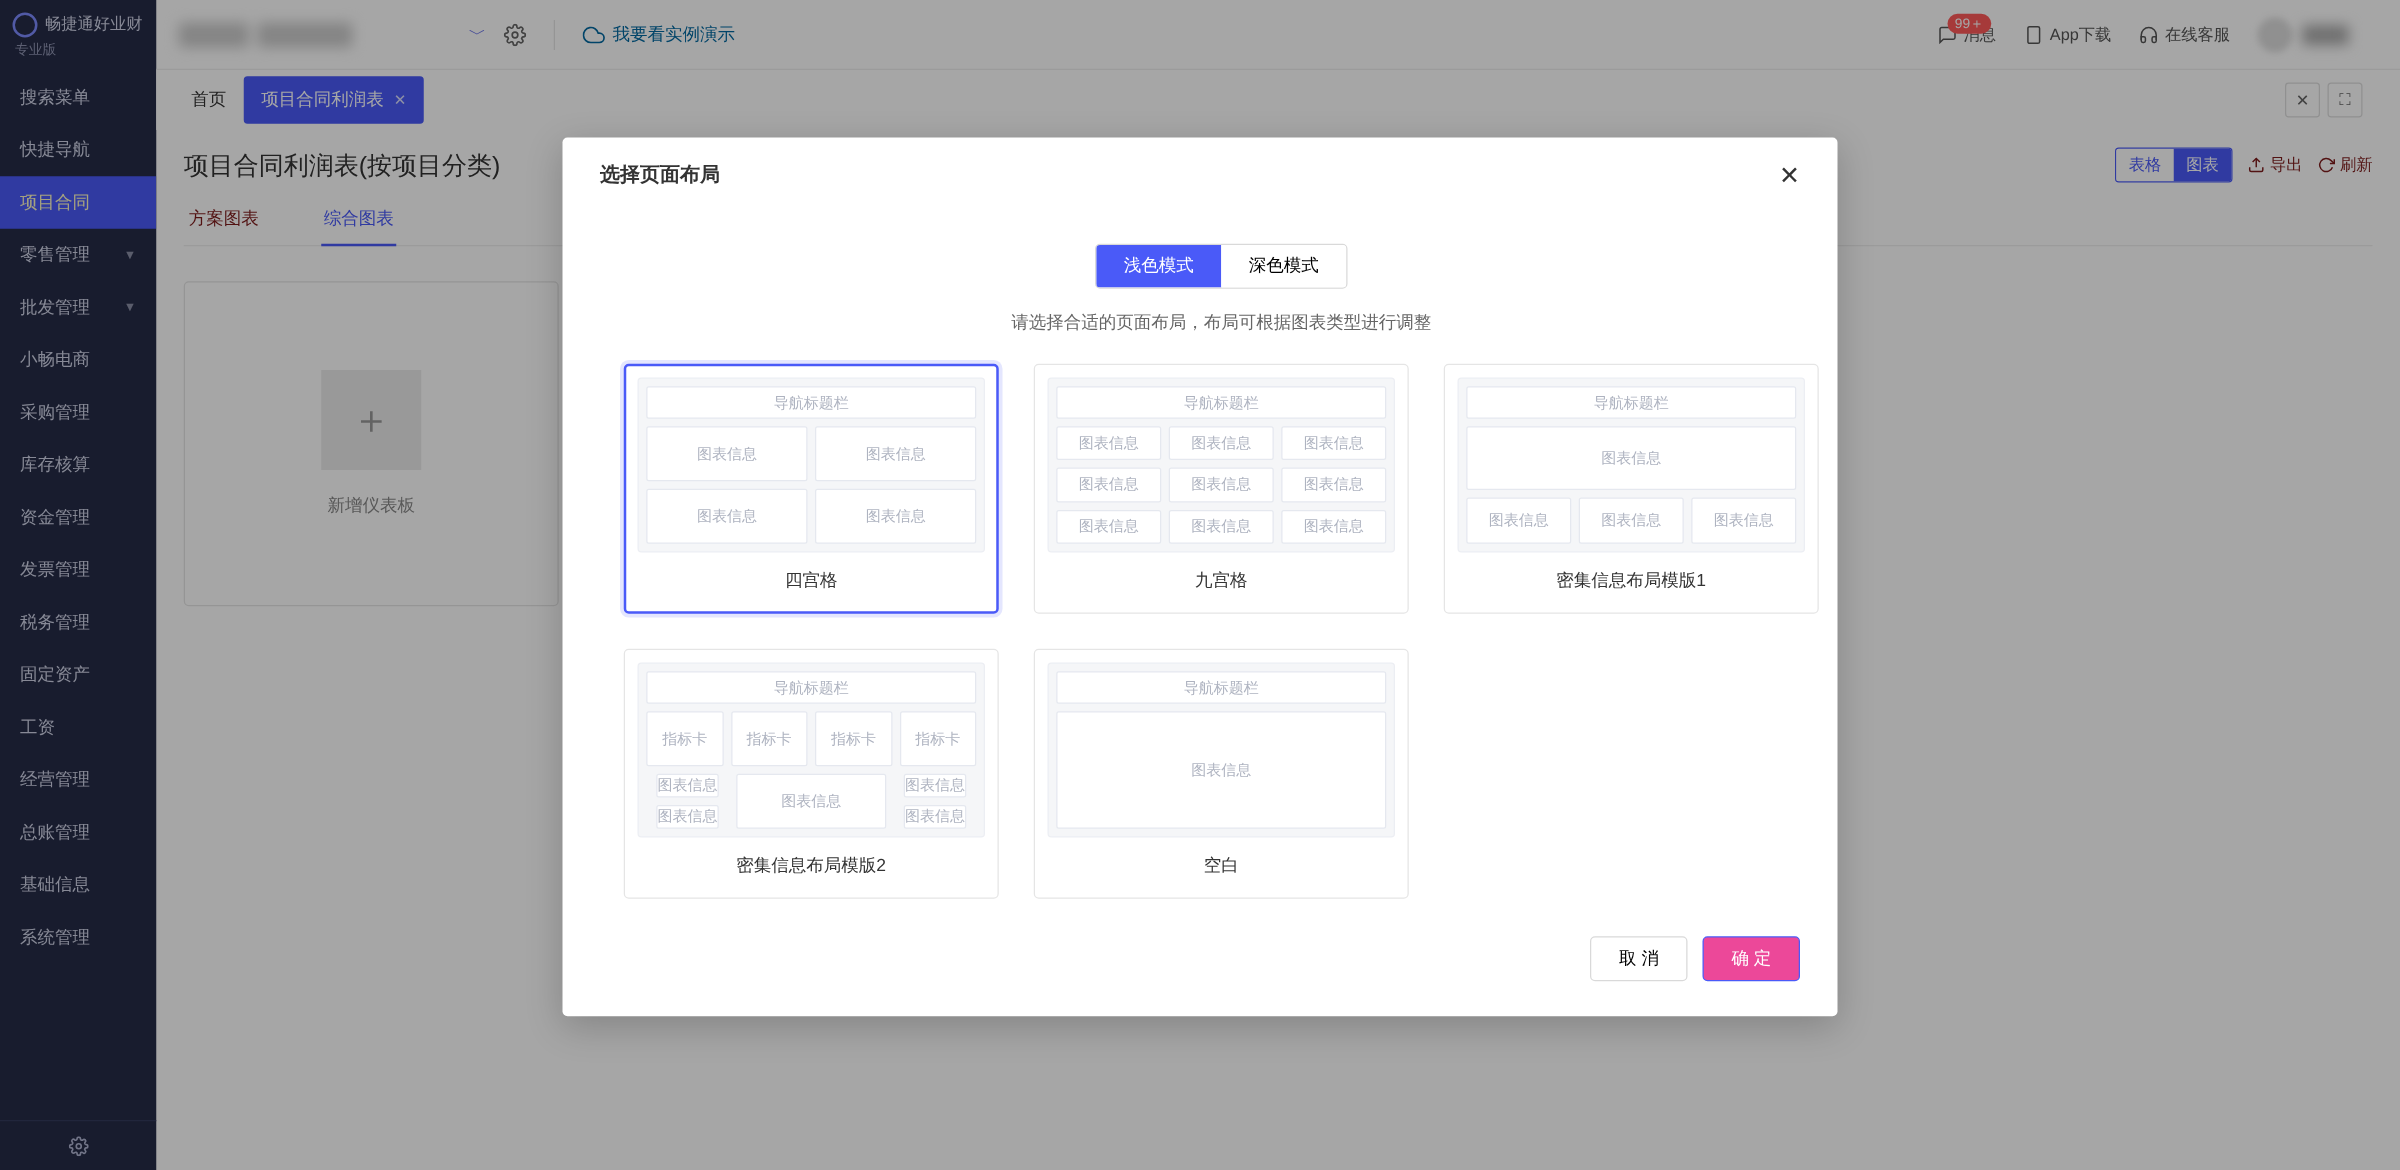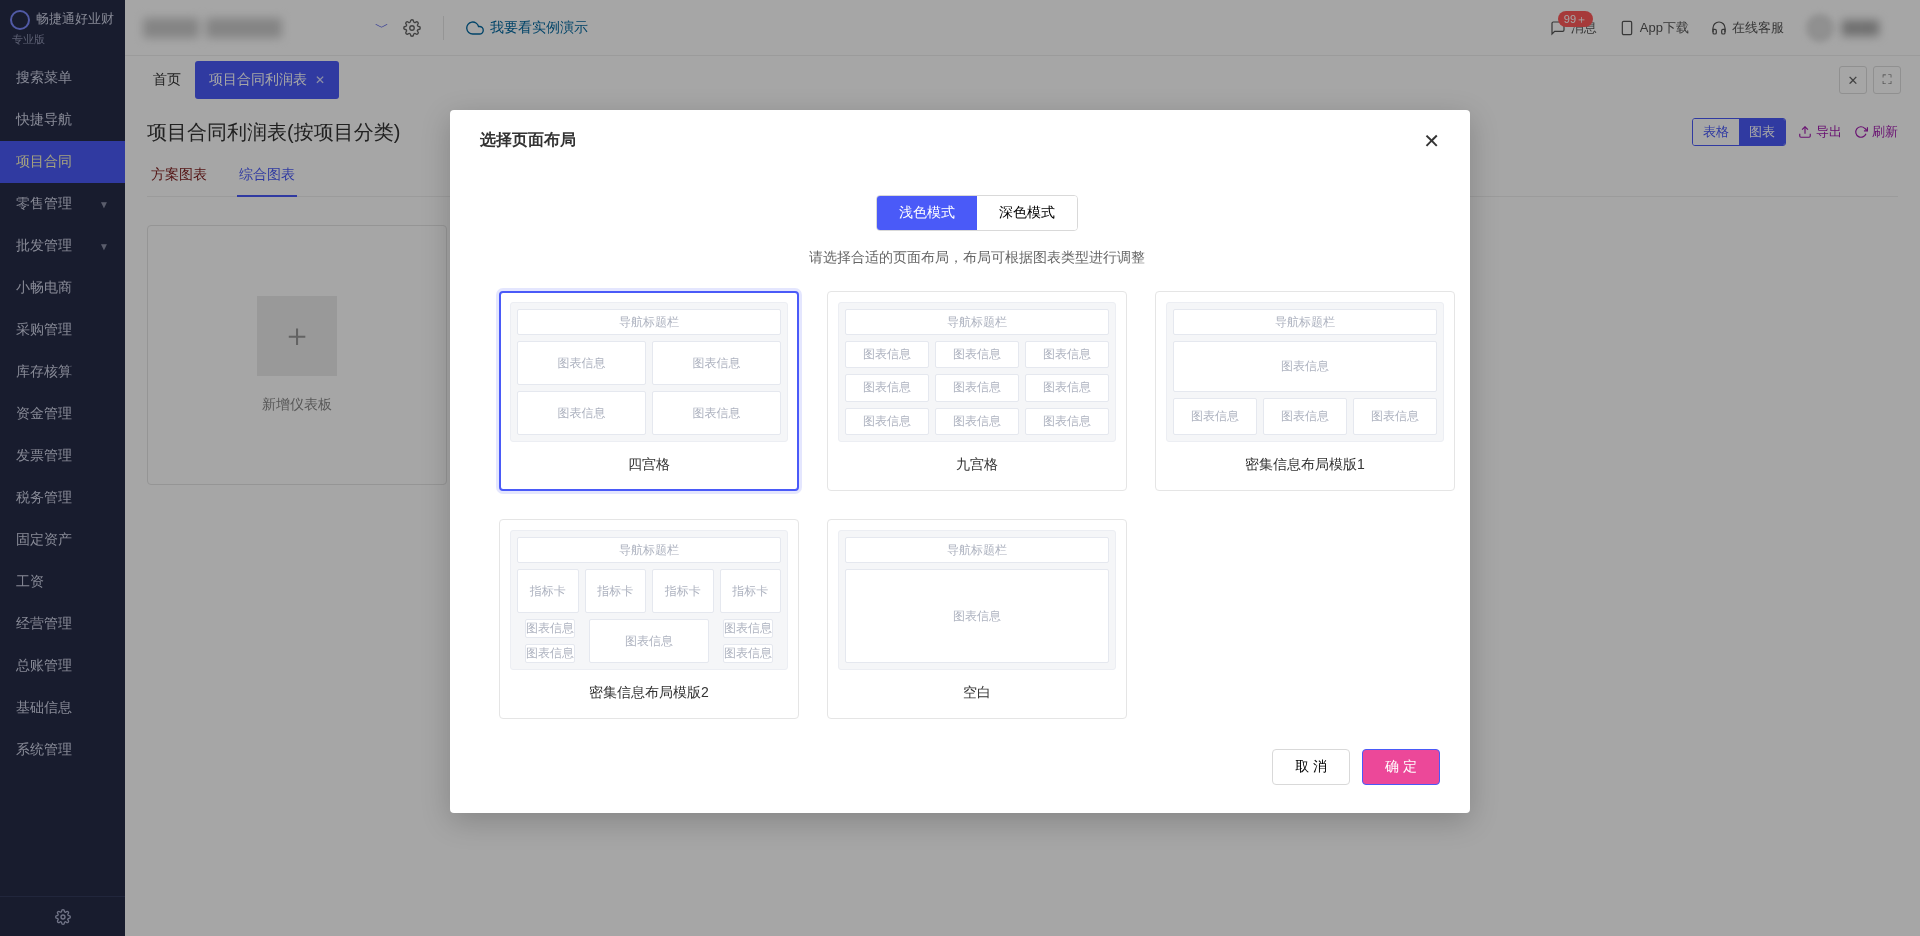--- a/index.html
+++ b/index.html
@@ -124,44 +124,44 @@
 .top-action { display:flex; align-items:center; gap:5px; color:#555; font-size:13px; margin-left:22px; position:relative;}
 .badge {
   position:absolute; top:-8px; left:8px; background:#ff5a5a; color:#fff;
   font-size:11px; padding:1px 6px; border-radius:9px; line-height:14px;
 }
 .avatar { width:28px; height:28px; border-radius:14px; background:#ddd; margin-left:22px; filter: blur(3px);}
 .avatar-name {filter: blur(5px); width: 60px; color: #aaa; font-size: 13px; margin-left: 8px;}
 
 
 .tabsbar {
-  position:absolute; left:125px; right:5px; top:56px; height:48px;
+  position:absolute; left:125px; right:16px; top:56px; height:48px;
   display:flex; align-items:center; padding:0 14px; background:#fff;
 }
 .tab { padding:10px 14px; font-size:14px; color:#333; }
 .tab.active { background:#4a5af8; color:#fff; border-radius:3px; display:flex; gap:8px; align-items:center;}
 .tab .tab-x { font-size:12px; opacity:0.8;}
 .tabsbar-right { margin-left:auto; display:flex; gap:6px;}
 .tabsbar-btn { width:28px;height:28px;border:1px solid #ddd;border-radius:3px;display:flex;align-items:center;justify-content:center;font-size:13px;color:#666;}
 
 
 .page {
   position:absolute; left:125px; right:0; top:104px; bottom:0; padding:14px 22px;
 }
 .page-head {display:flex; align-items:center; margin-bottom:6px;}
 .page-title { font-size:20px; font-weight:500; color:#333; }
 .page-tools { margin-left:auto; display:flex; align-items:center; gap:12px;}
 .seg { display:inline-flex; border:1px solid #4a5af8; border-radius:3px; overflow:hidden; font-size:13px;}
 .seg span { padding:4px 10px; }
 .seg .on { background:#4a5af8; color:#fff;}
 .seg .off { color:#4a5af8; background:#fff;}
-.tool-btn { display:flex; align-items:center; gap:4px; font-size:13px; color:#a21caf;}
+.tool-btn { display:flex; align-items:center; gap:4px; font-size:13px; color:#7f1d1d;}
 .subtabs { display:flex; gap:28px; border-bottom:1px solid #eee; padding:6px 2px 0;}
 .subtab { padding:8px 2px 12px; color:#7f1d1d; font-size:14px; position:relative;}
-.subtab.active { color:#4a5af8; }
+.subtab.active { color:#4a5af8;margin-left:20px; }
 .subtab.active::after { content:""; position:absolute; left:0; right:0; bottom:-1px; height:2px; background:#4a5af8;}
 .dash-area { padding:28px 0;}
 .add-card {
   width:300px; height:260px; border:1px solid #e5e5e5; border-radius:4px;
   display:flex; flex-direction:column; align-items:center; justify-content:center;
   gap:20px; color:#888; background:#fff;
 }
 .add-icon {
   width:80px; height:80px; background:#ececec;
   display:flex; align-items:center; justify-content:center; font-size:32px; color:#999;

